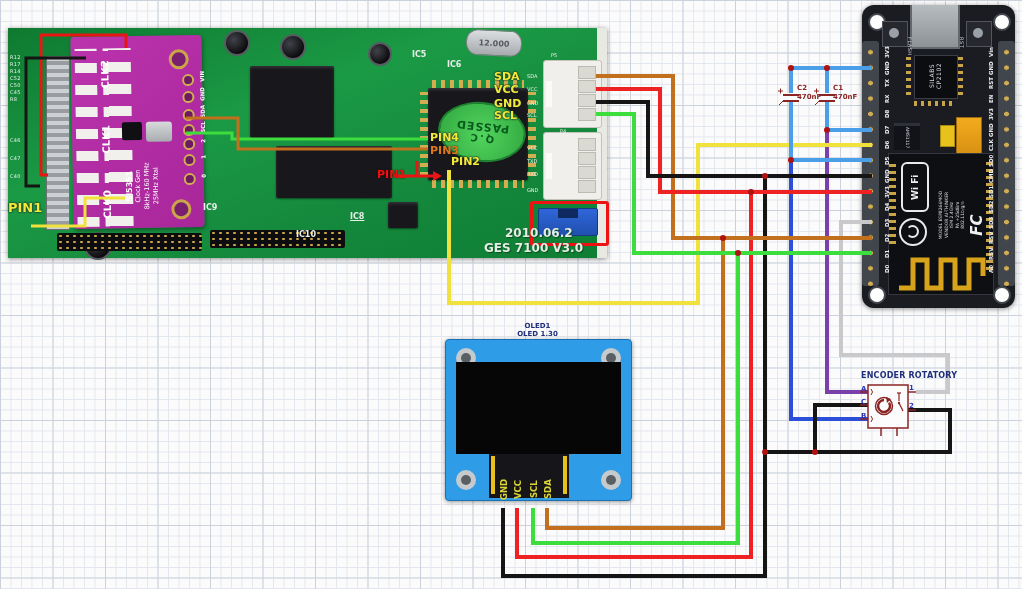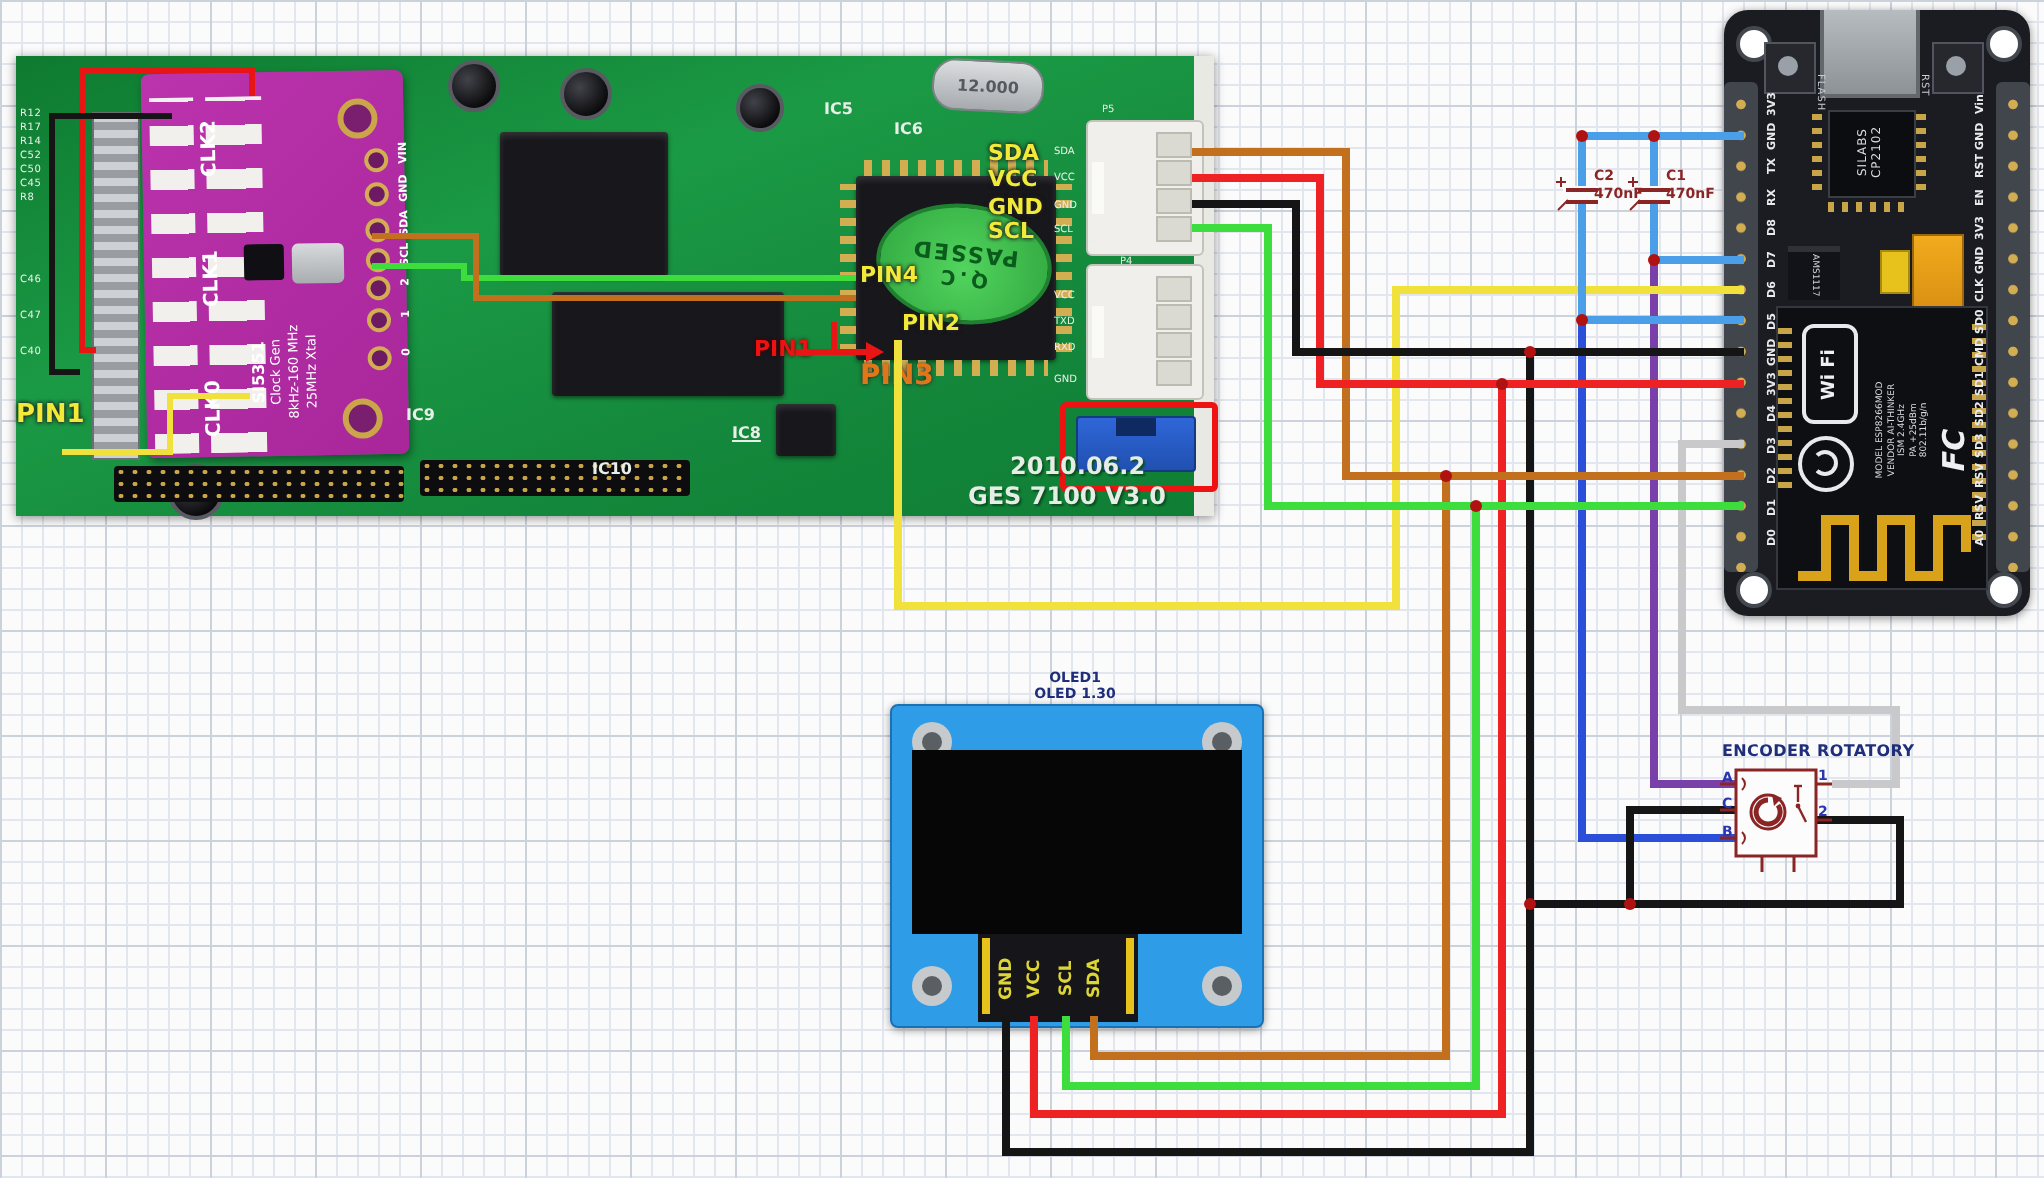--- a/index.html
+++ b/index.html
@@ -53,21 +53,21 @@
     background:linear-gradient(#dcdee0,#a6aaae);border:1px solid #7e8286;
     display:flex;align-items:center;justify-content:center;font-size:8px;color:#565a5e;font-weight:bold;}
   .jst{background:#f0efeb;border:1px solid #c4c3bb;border-radius:3px;}
   .jst-slot{position:absolute;left:34px;width:16px;height:11px;background:#dbdad2;border:1px solid #bcbbb2;}
   .jst-lip{position:absolute;left:2px;top:20px;width:6px;height:26px;background:#fafaf7;}
   #jumper{left:530px;top:180px;width:58px;height:26px;background:linear-gradient(#2f66d8,#2050b0);
     border:1px solid #163a80;border-radius:2px;}
   #jumper .notch{position:absolute;left:19px;top:0;width:20px;height:9px;background:#0f2a60;}
   #jumper-box{left:522px;top:173px;width:73px;height:39px;border:3.5px solid #ee1212;border-radius:3px;}
   .ann-y{font-weight:bold;font-size:11px;color:#f2ea38;text-shadow:0 0 2px #222,0 0 2px #222;}
-  .ann-o{font-weight:bold;font-size:14px;color:#e0761a;text-shadow:0 0 2px #222;margin-top:36px;}
+  .ann-o{font-weight:bold;font-size:11px;color:#e0761a;text-shadow:0 0 2px #222;}
   .ann-r{font-weight:bold;font-size:11px;color:#ee1111;text-shadow:0 0 2px #400;}
   #pin1-corner{font-size:13px;}
   #watermark{left:320px;top:198px;font-size:23px;font-weight:bold;letter-spacing:5px;
     color:rgba(8,66,24,.75);white-space:nowrap;}
   .footer-t{color:#e6ece6;font-weight:bold;font-size:12px;text-shadow:1px 1px 1px #0a4f1e;}
   
   #mcu{left:862px;top:5px;width:153px;height:303px;background:#1a1c21;border-radius:12px;z-index:5;
     box-shadow:0 1px 5px rgba(0,0,0,.45);}
   .mcu-hole{width:14px;height:14px;border-radius:50%;background:#fff;border:2px solid #43474e;}
   #usb{left:48px;top:0;width:46px;height:42px;background:linear-gradient(#b7bcc0,#8d9297);
@@ -94,21 +94,21 @@
   #fcc{left:70px;top:60px;width:40px;height:22px;transform:rotate(-90deg);
     color:#eef0f2;font-size:15px;font-weight:bold;font-style:italic;text-align:center;}
   #spiral{left:10px;top:64px;width:24px;height:24px;border:2.5px solid #e8eaec;border-radius:50%;}
   #spiral .in{position:absolute;left:5px;top:5px;width:9px;height:9px;border:2px solid #e8eaec;border-radius:50%;border-left-color:transparent;}
   .mcu-header{width:17px;height:245px;background:#41454c;border-radius:3px;
     background-image:radial-gradient(circle,#d2ad52 2.2px,transparent 2.6px);
     background-size:17px 15.45px;background-position:0 3.5px;}
   .mcu-pin{position:absolute;width:11px;height:18px;font-size:5.5px;font-weight:bold;color:#e8eaec;
     writing-mode:vertical-rl;transform:rotate(180deg);display:flex;align-items:center;justify-content:center;z-index:6;}
   
-  #oled{left:445px;top:335px;width:185px;height:178px;z-index:5;}
+  #oled{left:445px;top:322px;width:185px;height:178px;z-index:5;}
   #oled-board{left:0;top:17px;width:185px;height:160px;background:#2f9ce8;border:1px solid #1a72b4;
     border-radius:4px;box-shadow:0 1px 4px rgba(0,0,0,.4);}
   .oled-hole{width:20px;height:20px;border-radius:50%;background:#c6cacc;}
   .oled-hole .in{position:absolute;left:5px;top:5px;width:10px;height:10px;border-radius:50%;background:#595f63;}
   #oled-screen{left:10px;top:22px;width:165px;height:92px;background:#060606;}
   #oled-pinblock{left:43px;top:114px;width:80px;height:44px;background:#16161a;}
   .oled-ybar{position:absolute;top:2px;width:4px;height:38px;background:#e8c21c;}
   .oled-label{width:100%;text-align:center;font-size:7px;font-weight:bold;color:#1f2e7a;line-height:8px;}
   .oled-pin{position:absolute;width:11px;height:38px;font-size:8.5px;font-weight:bold;color:#ddd435;
     writing-mode:vertical-rl;transform:rotate(180deg);display:flex;align-items:center;justify-content:center;z-index:25;}
@@ -182,21 +182,21 @@
     <div class="l2">PASSED</div>
   </div>
   <div id="crystal" class="abs">
       <span>12.000</span>
     </div>
 
   <div class="abs ic-label" style="left:404px;top:22px;">IC5</div>
   <div class="abs ic-label" style="left:439px;top:32px;">IC6</div>
   <div class="abs ic-label" style="left:195px;top:175px;">IC9</div>
   <div class="abs ic-label" style="left:288px;top:202px;">IC10</div>
-  <div class="abs ic-label" style="left:358px;top:184px;text-decoration:underline;">IC8</div>
+  <div class="abs ic-label" style="left:342px;top:184px;text-decoration:underline;">IC8</div>
 
   <div class="abs jst" style="left:535px;top:32px;width:57px;height:66px;">
     <div class="jst-lip"></div>
     <div class="jst-slot" style="top:5px;"></div>
     <div class="jst-slot" style="top:19px;"></div>
     <div class="jst-slot" style="top:33px;"></div>
     <div class="jst-slot" style="top:47px;"></div>
   </div>
   <div class="abs jst" style="left:535px;top:104px;width:57px;height:66px;">
     <div class="jst-lip"></div>

